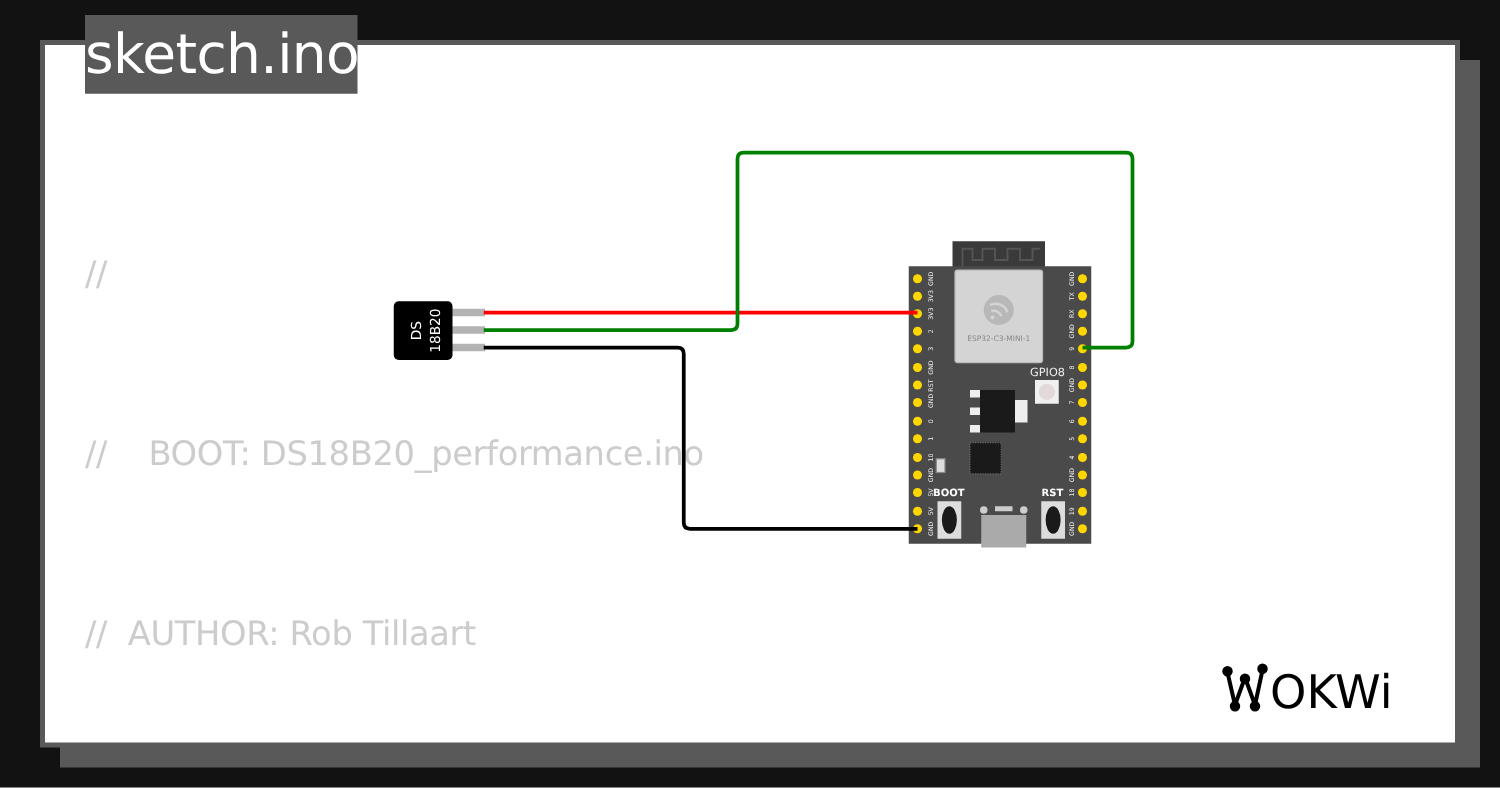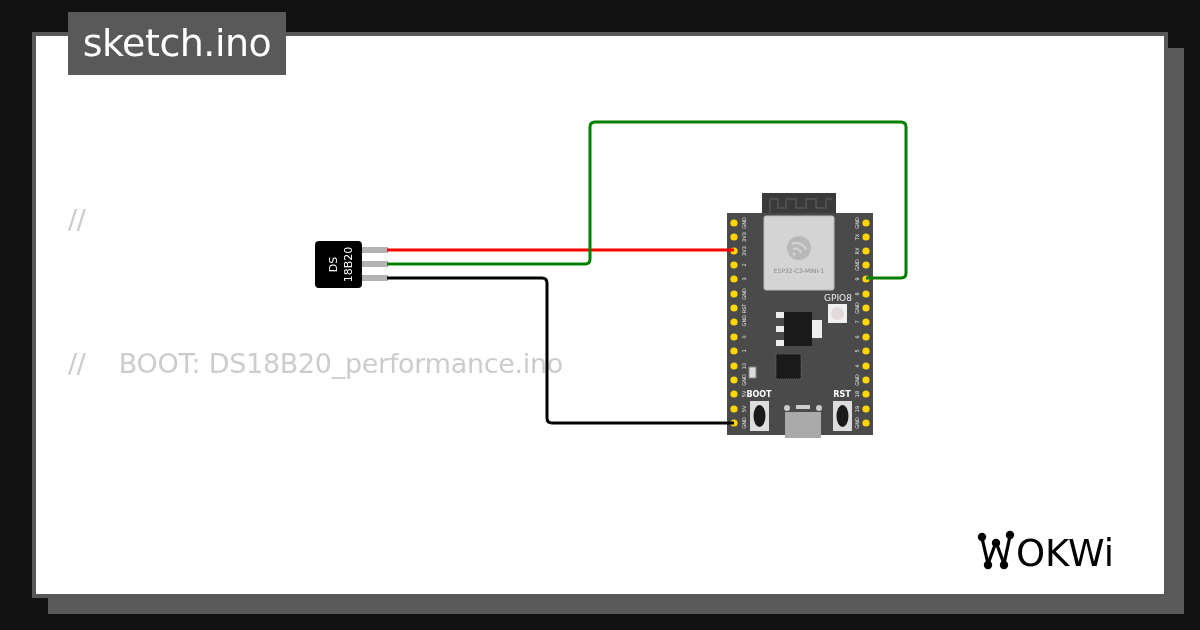--- a/index.html
+++ b/index.html
@@ -22,37 +22,38 @@
     }
     .code {
       position: absolute; left: 32px; top: 64px; margin: 0;
       font-family: "DejaVu Sans", sans-serif; font-size: 27px;
       color: #cccccc; line-height: 48px; white-space: pre; letter-spacing: -0.3px;
     }
     .code .line { height: 48px; display: block; }
     .title-tab {
       position: absolute; left: 68px; top: 12px; width: 218px; height: 63px;
       background: #595959; color: #ffffff;
-      font-family: "DejaVu Sans", sans-serif; font-size: 38px;
+      font-family: "DejaVu Sans", sans-serif; font-size: 44px;
       line-height: 63px; text-align: center; letter-spacing: -0.5px;
     }
     .diagram { position: absolute; left: 0; top: 0; }
     .logo {
       position: absolute; left: 976px; top: 526px;
     }
   </style>
 </head>
 <body>
 
 <div class="shadow"></div>
 <div class="panel-border"></div>
 <div class="panel">
   <div class="code">
     <span class="line">//</span>
     <span class="line">//    BOOT: DS18B20_performance.ino</span>
+    <span class="line">//  AUTHOR: Rob Tillaart</span>
     
     
     
     
     
     
     
     
   </div>
 </div>

